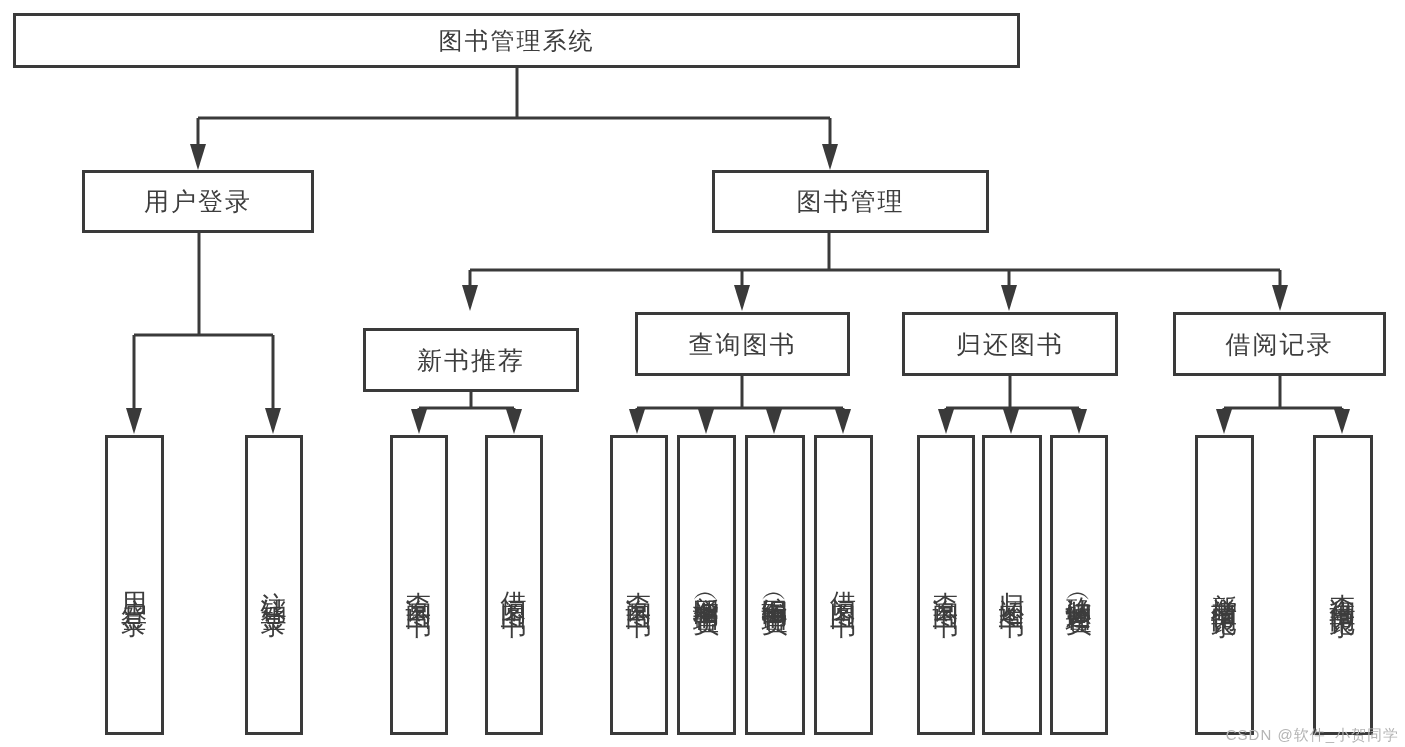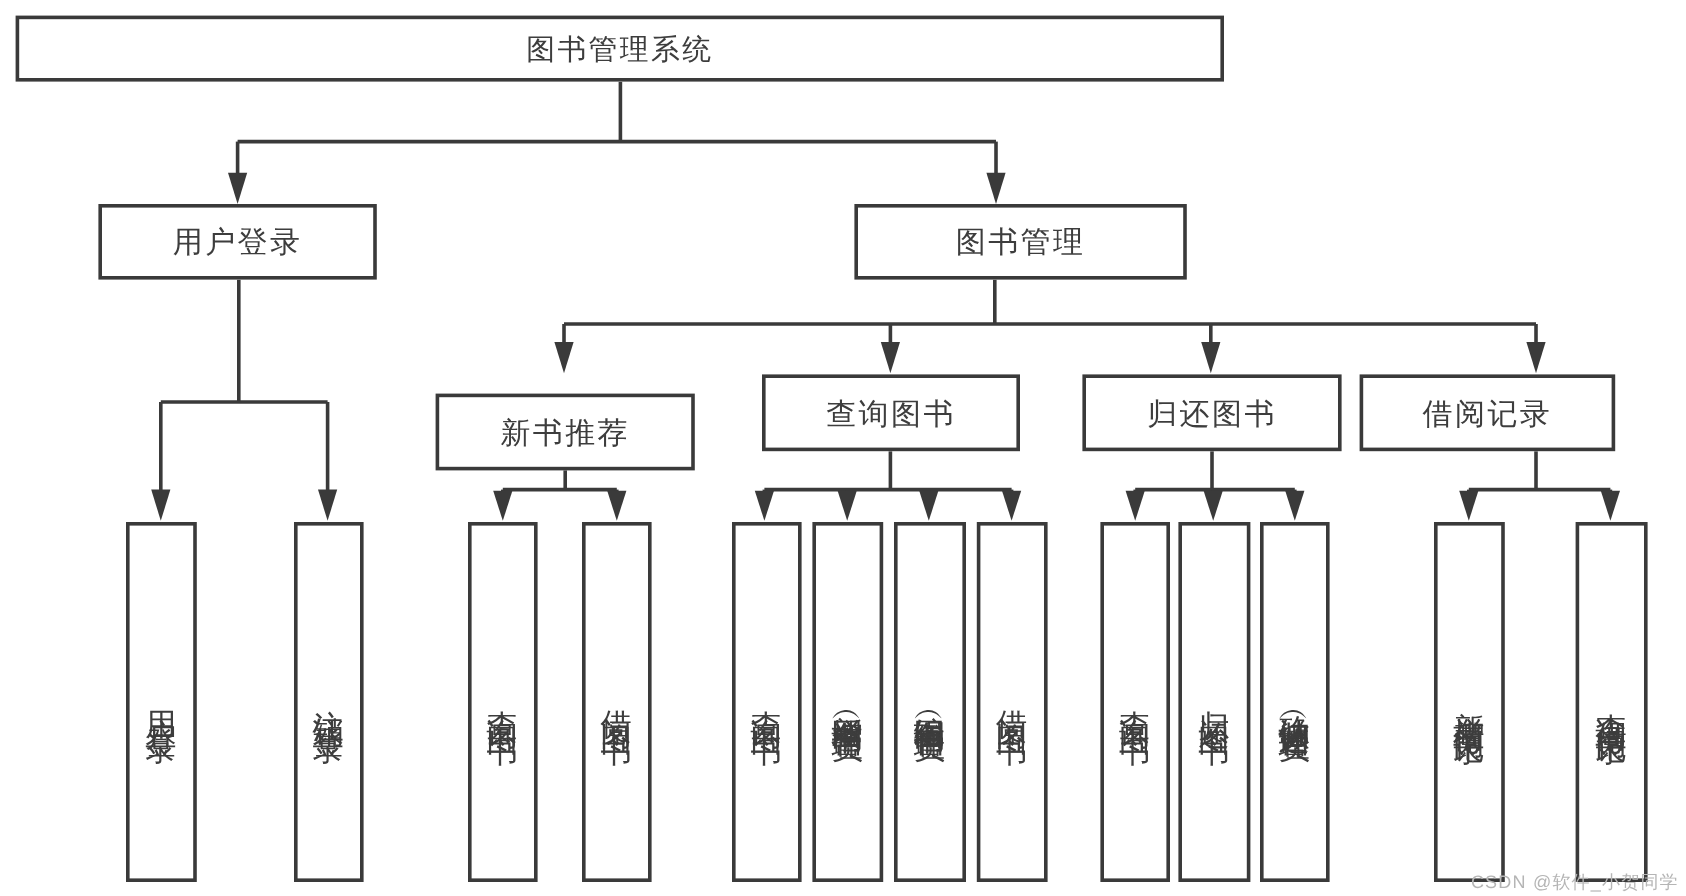--- a/index.html
+++ b/index.html
@@ -126,21 +126,21 @@
   </svg>
 
   <div class="node root" style="left:13px;top:13px;width:1007px;height:55px;">图书管理系统</div>
 
   <div class="node" style="left:82px;top:170px;width:232px;height:63px;">用户登录</div>
   <div class="node" style="left:712px;top:170px;width:277px;height:63px;">图书管理</div>
 
   <div class="node" style="left:363px;top:328px;width:216px;height:64px;">新书推荐</div>
   <div class="node" style="left:635px;top:312px;width:215px;height:64px;">查询图书</div>
   <div class="node" style="left:902px;top:312px;width:216px;height:64px;">归还图书</div>
-  <div class="node" style="left:1133px;top:312px;width:213px;height:64px;">借阅记录</div>
+  <div class="node" style="left:1173px;top:312px;width:213px;height:64px;">借阅记录</div>
 
   <div class="node vnode" style="left:105px;top:435px;width:59px;height:300px;">用户登录</div>
   <div class="node vnode" style="left:245px;top:435px;width:58px;height:300px;">注销登录</div>
 
   <div class="node vnode" style="left:390px;top:435px;width:58px;height:300px;">查询图书</div>
   <div class="node vnode" style="left:485px;top:435px;width:58px;height:300px;">借阅图书</div>
 
   <div class="node vnode" style="left:610px;top:435px;width:58px;height:300px;">查询图书</div>
   <div class="node vnode" style="left:677px;top:435px;width:59px;height:300px;letter-spacing:2px;">新增图书（管理员）</div>
   <div class="node vnode" style="left:745px;top:435px;width:60px;height:300px;letter-spacing:2px;">编辑图书（管理员）</div>

